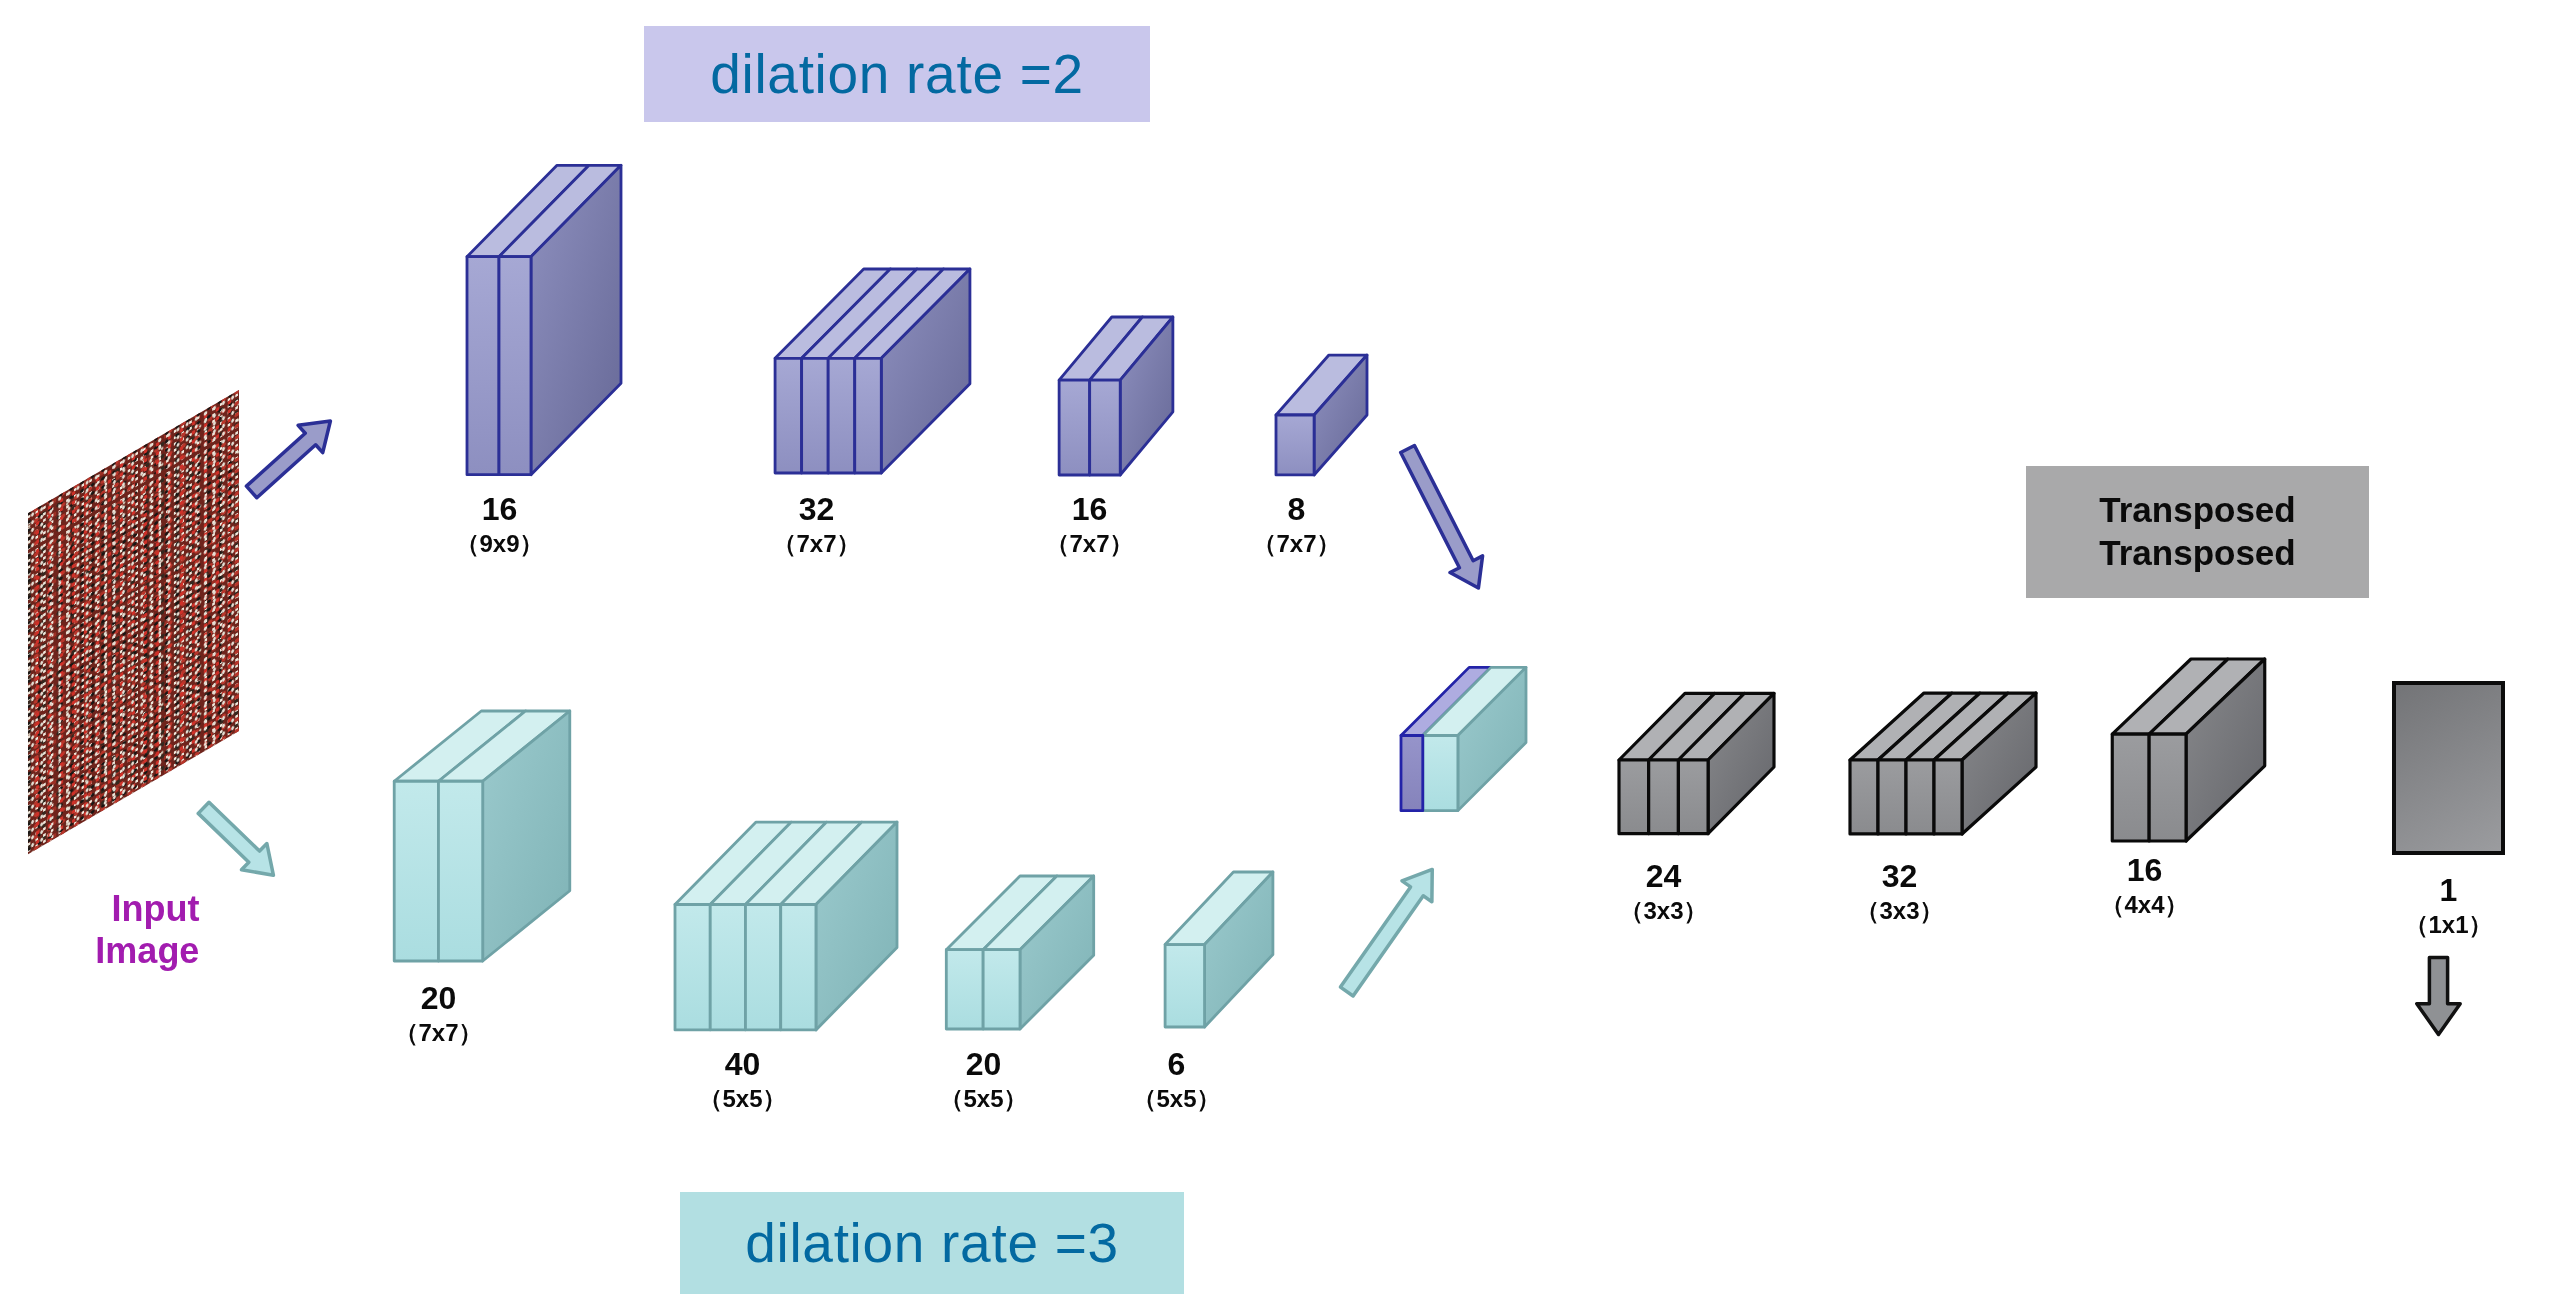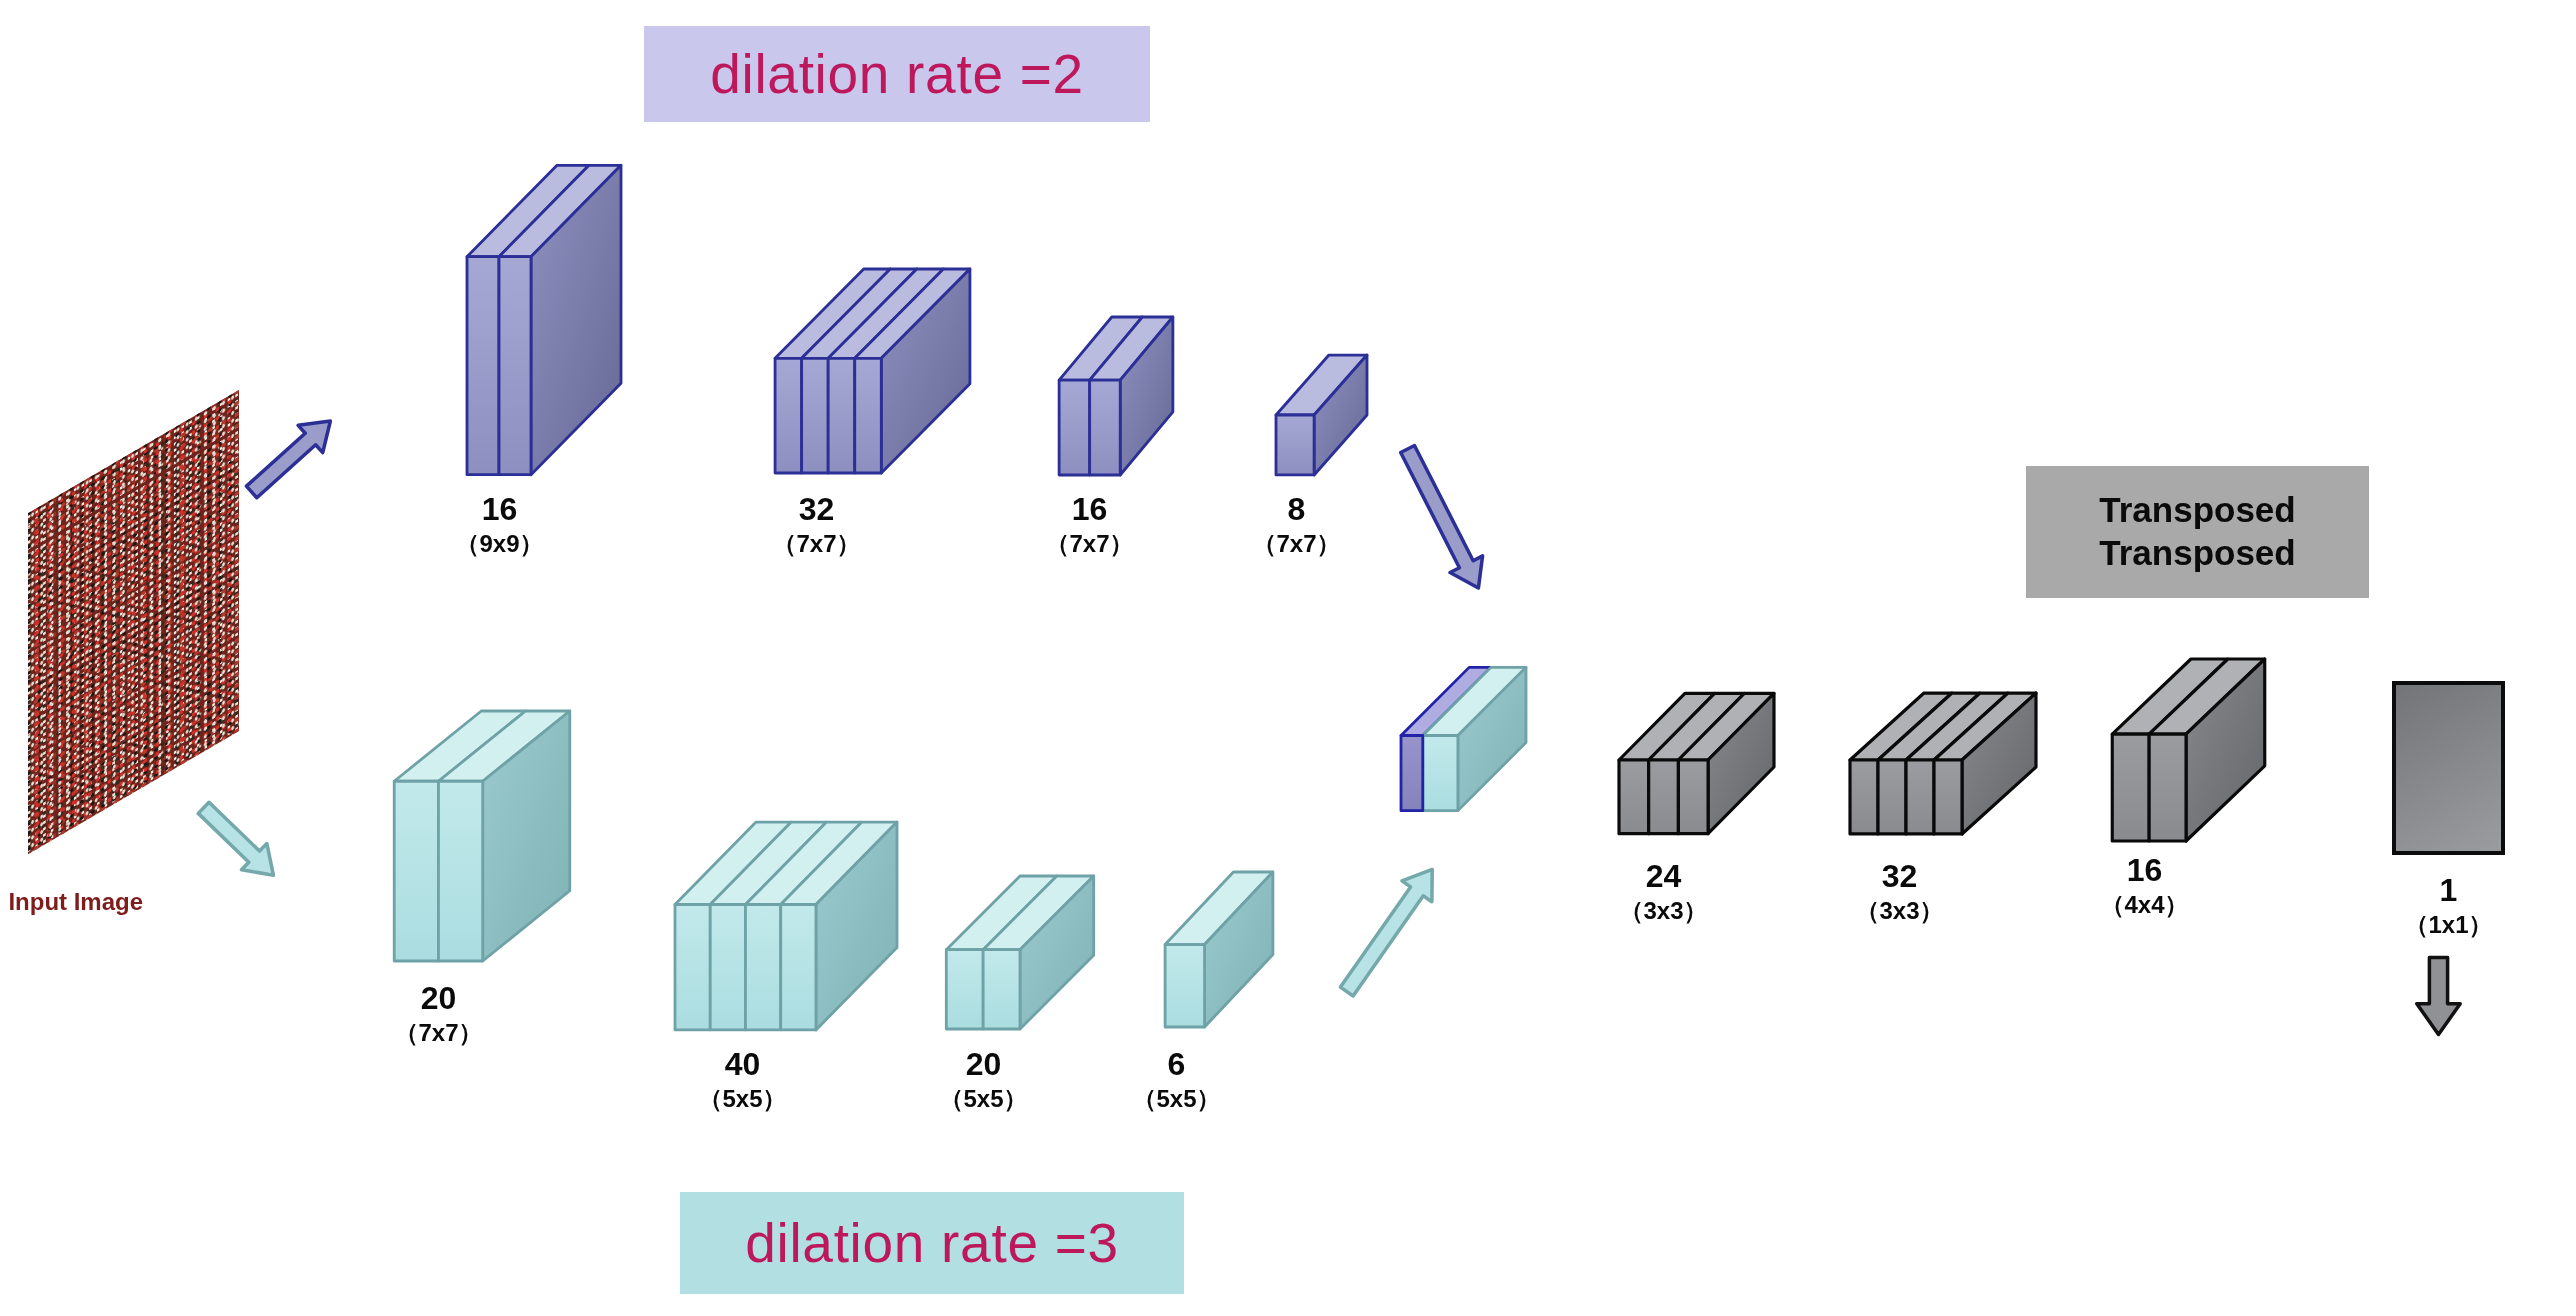--- a/index.html
+++ b/index.html
@@ -1,20 +1,20 @@
 <!DOCTYPE html>
 <html style="font-size:11.3px"><head>
 <meta charset="utf-8">
 <style>
   html,body{margin:0;padding:0;background:#fff;}
   #canvas{position:relative;width:2576px;height:1316px;background:#ffffff;overflow:hidden;
           font-family:"Liberation Sans",sans-serif;}
   
   .dilation-box{position:absolute;display:flex;align-items:center;justify-content:center;
-    font-size:55px;color:#be185d;letter-spacing:0.7px;}
+    font-size:55px;color:#0369a1;letter-spacing:0.7px;}
   .dilation-top{left:644px;top:26px;width:506px;height:96px;background:#c9c7ec;}
   .dilation-bottom{left:644px;top:1192px;width:504px;height:102px;background:#b2dfe2;margin-left:36px;}
   .transposed-box{position:absolute;left:2026px;top:466px;width:343px;height:132px;background:#a9a9aa;
     display:flex;align-items:center;justify-content:center;text-align:center;
     font-weight:bold;font-size:35px;color:#0b0b0b;line-height:1.22;}
   .density-box{position:absolute;left:2293px;top:1069px;width:243px;height:86px;
     background:linear-gradient(180deg,#b3b4b7,#8f9093);border:4.2px solid #0c0c0c;
     display:flex;align-items:center;justify-content:center;font-weight:bold;font-size:35px;color:#050505;}
   
   .photo{position:absolute;left:28px;top:390px;width:211px;height:341px;
@@ -24,22 +24,22 @@
       radial-gradient(circle,#e4ddd2 0 1.5px,transparent 1.8px),
       radial-gradient(circle,#d03028 0 1.8px,transparent 2.1px),
       radial-gradient(circle,#191513 0 1.7px,transparent 2px),
       radial-gradient(circle,#b8352a 0 2.1px,transparent 2.4px),
       radial-gradient(circle,#efe8dc 0 1.3px,transparent 1.5px),
       radial-gradient(circle,#35271e 0 2px,transparent 2.3px),
       radial-gradient(circle,#9c2f24 0 2.3px,transparent 2.5px),
       radial-gradient(circle,#c9bfae 0 1.4px,transparent 1.7px);
     background-size:9.1px 7.7px,12px 9.1px,10.6px 8.4px,13.4px 11.3px,7.7px 6.3px,14.8px 12px,16px 13.4px,19px 16px;
     background-position:0 0,3.5px 2.1px,6.3px 4.9px,1.4px 6.3px,4.9px 0.7px,8.4px 3.5px,2.1px 9.8px,10.6px 5.6px;}
-  .input-label{position:absolute;left:8.4px;top:888px;width:191px;text-align:left;
-    font-weight:bold;font-size:24px;color:#7f1d1d;}
+  .input-label{position:absolute;left:8.4px;top:888px;width:191px;text-align:right;
+    font-weight:bold;font-size:36px;color:#a21caf;}
   
   .lbl{position:absolute;width:169px;margin-left:-84px;text-align:center;color:#0a0a0a;}
   .lbl .num{font-weight:bold;font-size:32px;line-height:1.2;}
   .lbl .ker{font-weight:bold;font-size:24px;line-height:1.3;}
   
   svg.block{position:absolute;overflow:visible;}
   svg.arrow{position:absolute;overflow:visible;}
   .flat-rect{position:absolute;left:2392px;top:681px;width:113px;height:174px;
     background:linear-gradient(150deg,#737477,#9b9c9f);border:4.2px solid #0c0c0c;box-sizing:border-box;}
 </style>

